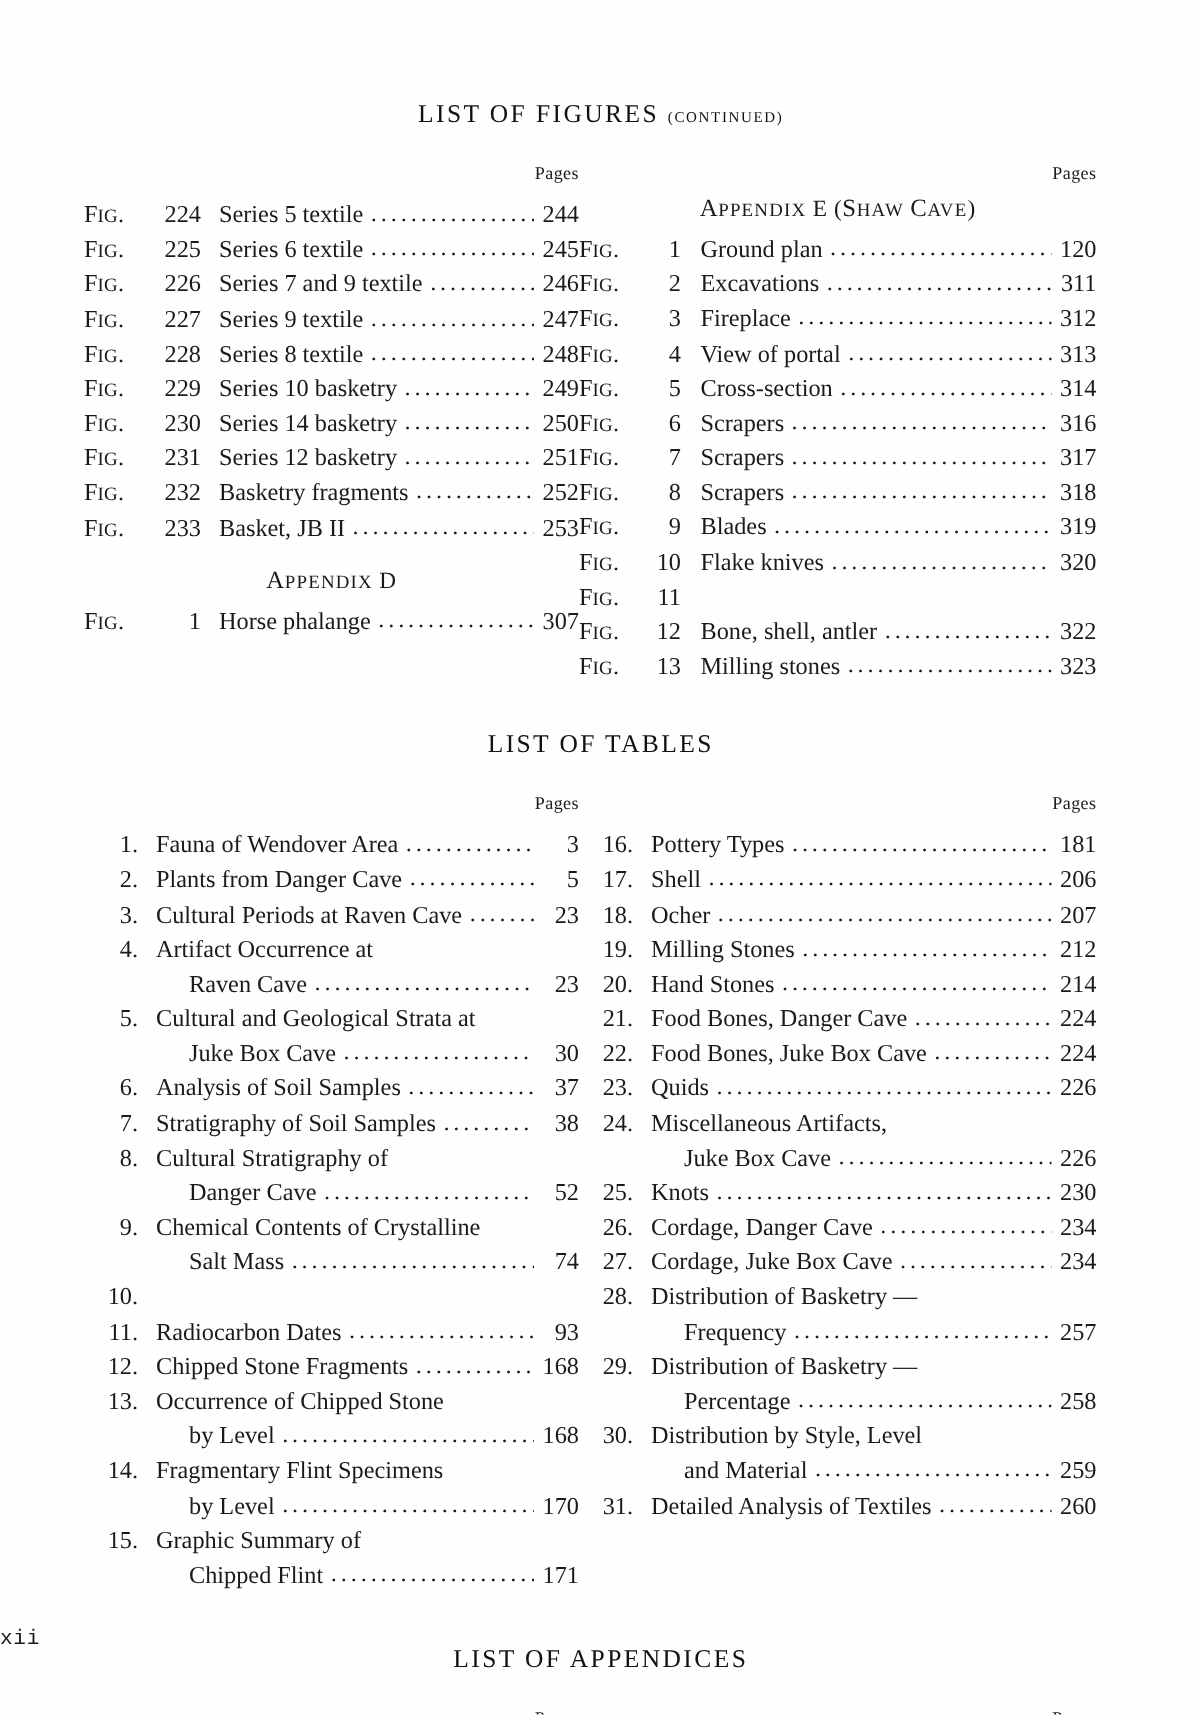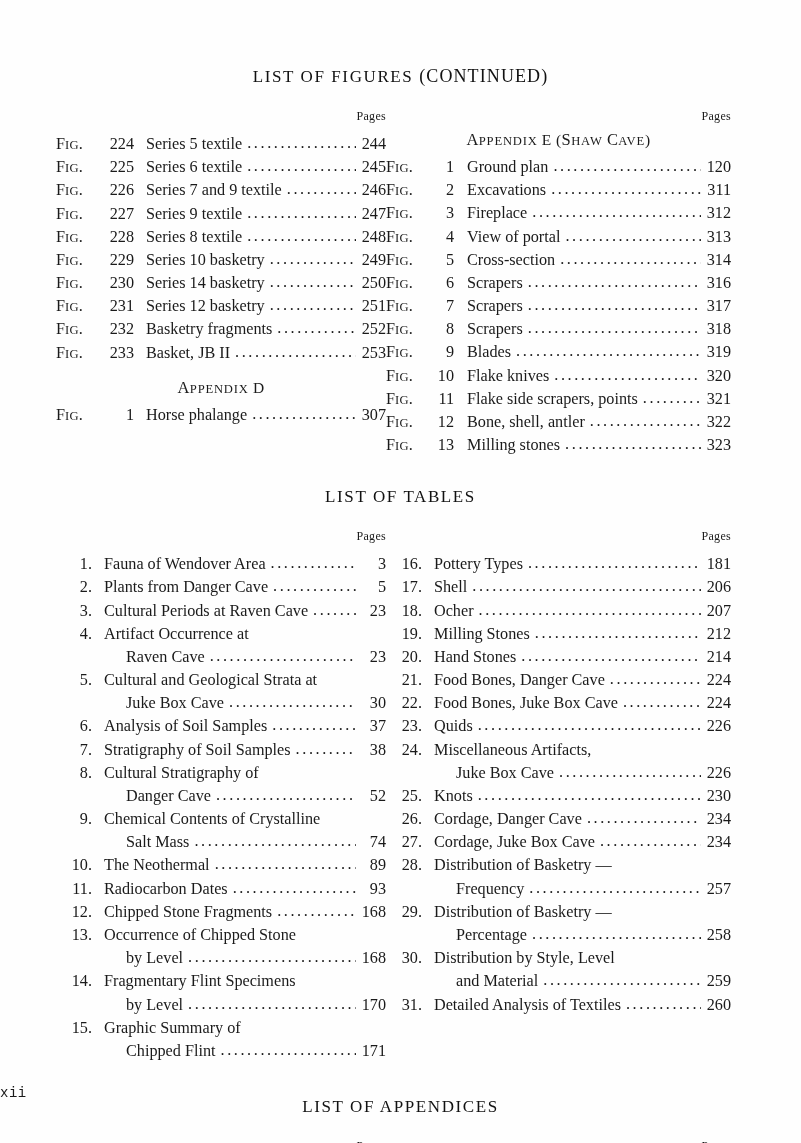--- a/index.html
+++ b/index.html
@@ -24,21 +24,21 @@
 
   
   .section-title {
     text-align: center;
     font-size: 17px;
     letter-spacing: 1.6px;
     font-weight: 400;
     color: #111;
   }
   .section-title .smallcaps {
-    font-size: 18px;
+    font-size: 10px;
     letter-spacing: 1.1px;
   }
 
   
   .cols {
     display: flex;
     justify-content: flex-start;
     padding: 0 56px;
     box-sizing: border-box;
   }
@@ -370,25 +370,20 @@
               <span class="num fig-num-r">10</span>
               <span class="body">
                 <span class="title-txt">Flake knives</span>
                 <span class="dots"></span>
                 <span class="pg">320</span>
               </span>
             </div>
             <div class="entry">
               <span class="lead fig-lead-r"><span class="smallcap-fig">F<span class="sc">IG</span>.</span></span>
               <span class="num fig-num-r">11</span>
-              <span class="body">
-                <span class="title-txt">Flake side scrapers, points</span>
-                <span class="dots"></span>
-                <span class="pg">321</span>
-              </span>
             </div>
             <div class="entry">
               <span class="lead fig-lead-r"><span class="smallcap-fig">F<span class="sc">IG</span>.</span></span>
               <span class="num fig-num-r">12</span>
               <span class="body">
                 <span class="title-txt">Bone, shell, antler</span>
                 <span class="dots"></span>
                 <span class="pg">322</span>
               </span>
             </div>
@@ -510,25 +505,20 @@
               <span class="num tbl-num"></span>
               <span class="body">
                 <span class="cont-indent"></span>
                 <span class="title-txt">Salt Mass</span>
                 <span class="dots"></span>
                 <span class="pg">74</span>
               </span>
             </div>
             <div class="entry">
               <span class="num tbl-num">10.</span>
-              <span class="body">
-                <span class="title-txt">The Neothermal</span>
-                <span class="dots"></span>
-                <span class="pg">89</span>
-              </span>
             </div>
             <div class="entry">
               <span class="num tbl-num">11.</span>
               <span class="body">
                 <span class="title-txt">Radiocarbon Dates</span>
                 <span class="dots"></span>
                 <span class="pg">93</span>
               </span>
             </div>
             <div class="entry">

